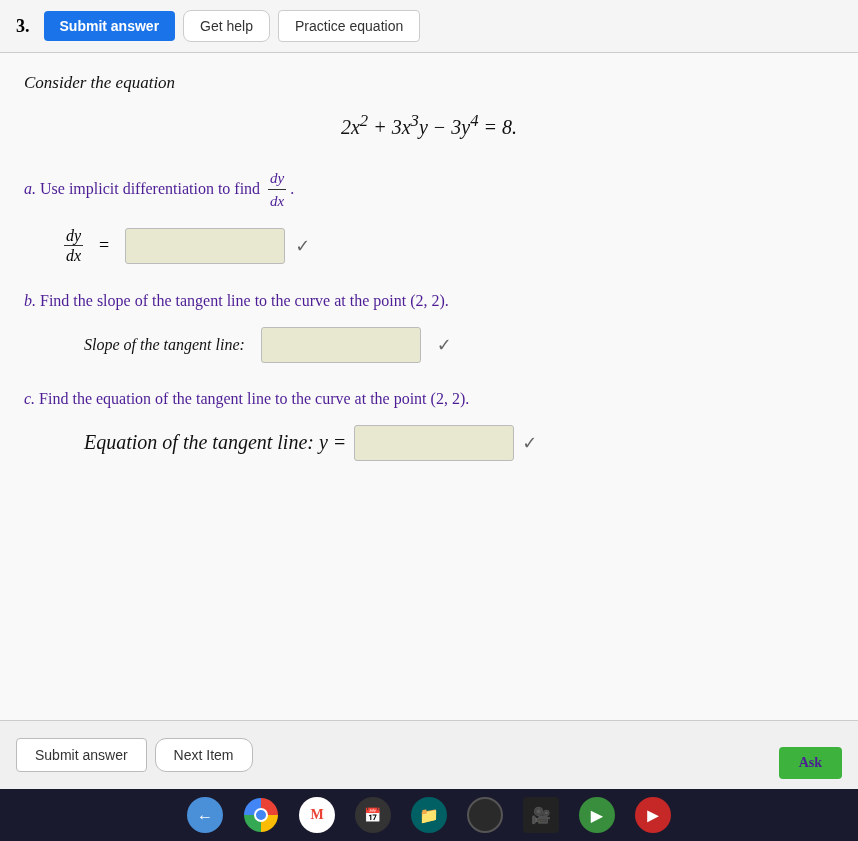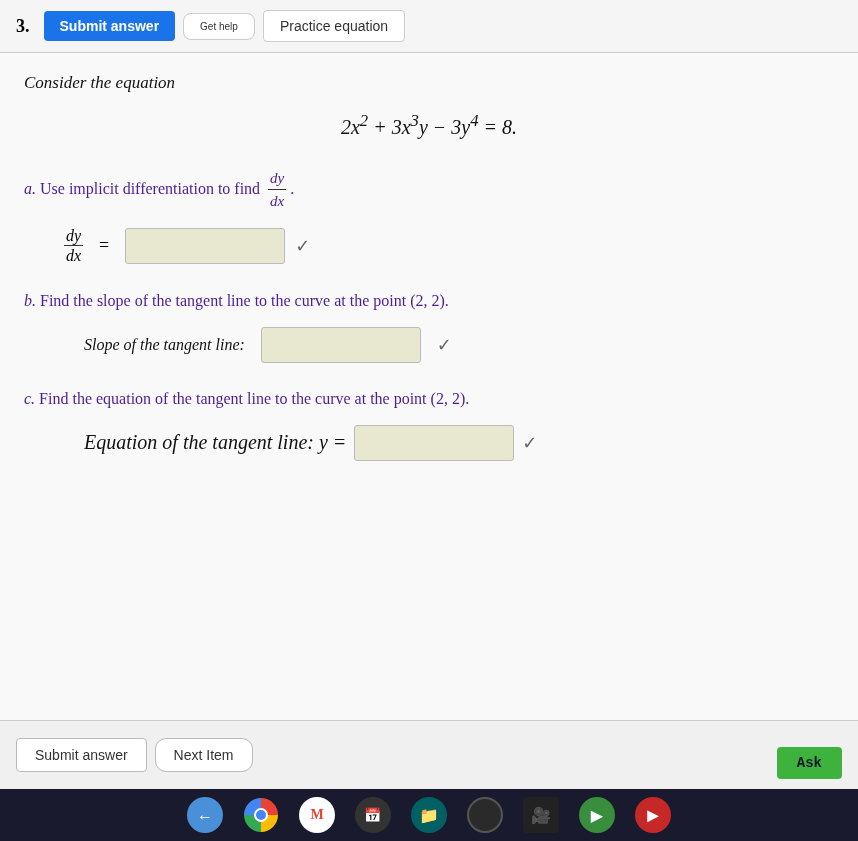--- a/index.html
+++ b/index.html
@@ -48,21 +48,21 @@
       cursor: pointer;
       font-family: Arial, sans-serif;
       font-weight: bold;
     }
 
     .btn-get-help {
       background: white;
       color: #333;
       border: 1px solid #ccc;
       padding: 7px 16px;
-      font-size: 10px;
+      font-size: 14px;
       border-radius: 8px;
       cursor: pointer;
       font-family: Arial, sans-serif;
     }
 
     .btn-practice-similar {
       background: white;
       color: #333;
       border: 1px solid #ccc;
       padding: 7px 16px;
@@ -216,27 +216,27 @@
       border: 1px solid #bbb;
       padding: 8px 18px;
       font-size: 14px;
       border-radius: 11px;
       cursor: pointer;
       font-family: Arial, sans-serif;
     }
 
     .btn-ask {
       background: #3db33d;
-      color: #0f172a;
+      color: #4c1d95;
       border: none;
       padding: 8px 20px;
       font-size: 14px;
       border-radius: 4px;
       cursor: pointer;
-      font-family: Liberation Mono, monospace;
+      font-family: Liberation Serif, serif;
       font-weight: bold;
       margin-top: 16px;
     }
 
     .taskbar {
       background: #1a1a2e;
       height: 52px;
       display: flex;
       align-items: center;
       justify-content: center;

